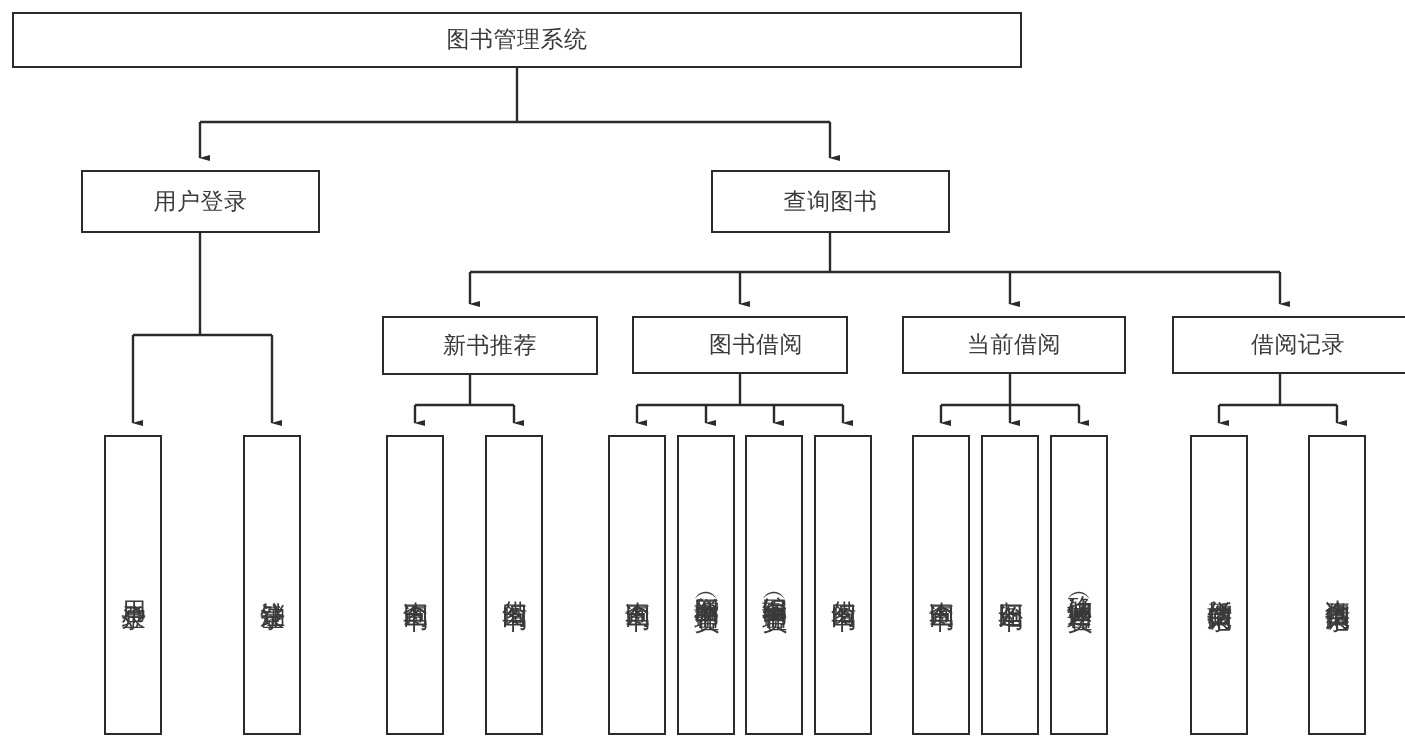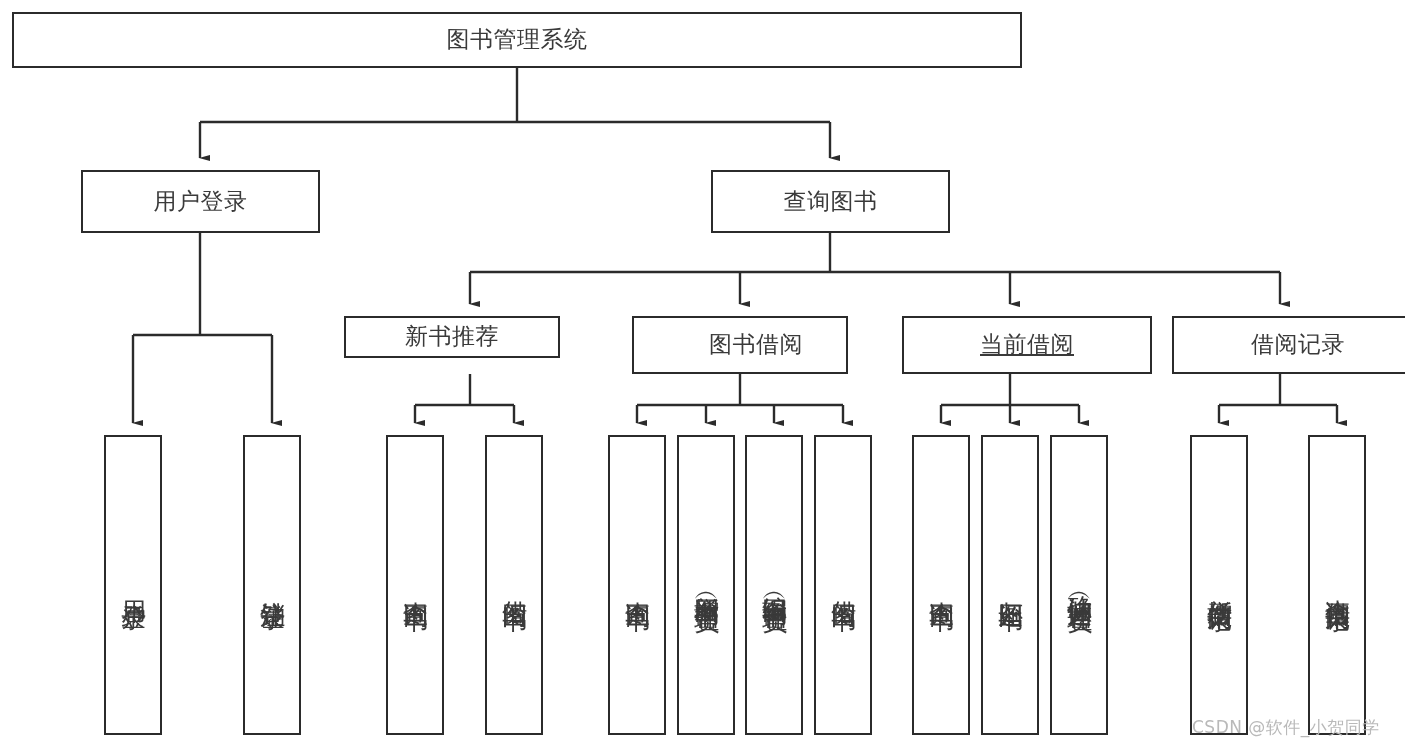--- a/index.html
+++ b/index.html
@@ -124,27 +124,27 @@
   <div id="node-layer">
       <div class="node h root" style="left: 12px; top: 12px; width: 1010px; height: 56px;">
         <span class="label">图书管理系统</span>
       </div>
       <div class="node h" style="left: 81px; top: 170px; width: 239px; height: 63px;">
         <span class="label">用户登录</span>
       </div>
       <div class="node h" style="left: 711px; top: 170px; width: 239px; height: 63px;">
         <span class="label">查询图书</span>
       </div>
-      <div class="node h" style="left: 344px; top: 316px; width: 216px; height: 42px;">
+      <div class="node h" style="left: 382px; top: 316px; width: 216px; height: 59px;">
         <span class="label">新书推荐</span>
       </div>
       <div class="node h" style="left: 632px; top: 316px; width: 216px; height: 58px; padding-left: 32px;">
         <span class="label">图书借阅</span>
       </div>
-      <div class="node h" style="left: 902px; top: 316px; width: 250px; height: 58px; text-decoration: underline;">
+      <div class="node h" style="left: 902px; top: 316px; width: 224px; height: 58px;">
         <span class="label">当前借阅</span>
       </div>
       <div class="node h" style="left: 1172px; top: 316px; width: 252px; height: 58px;">
         <span class="label">借阅记录</span>
       </div>
       <div class="node v" style="left: 104px; top: 435px; width: 58px; height: 300px;">
         <span class="label">用户登录</span>
       </div>
       <div class="node v" style="left: 243px; top: 435px; width: 58px; height: 300px;">
         <span class="label">注销登录</span>
@@ -177,15 +177,14 @@
         <span class="label">确认归还（管理员）</span>
       </div>
       <div class="node v" style="left: 1190px; top: 435px; width: 58px; height: 300px;">
         <span class="label">新增借阅记录</span>
       </div>
       <div class="node v" style="left: 1308px; top: 435px; width: 58px; height: 300px;">
         <span class="label">查询借阅记录</span>
       </div>
     </div>
 
-  <div class="watermark" style="left:1192px; top:716px;">CSDN @软件_小贺同学</div>
 
 </div>
 
 </body></html>

